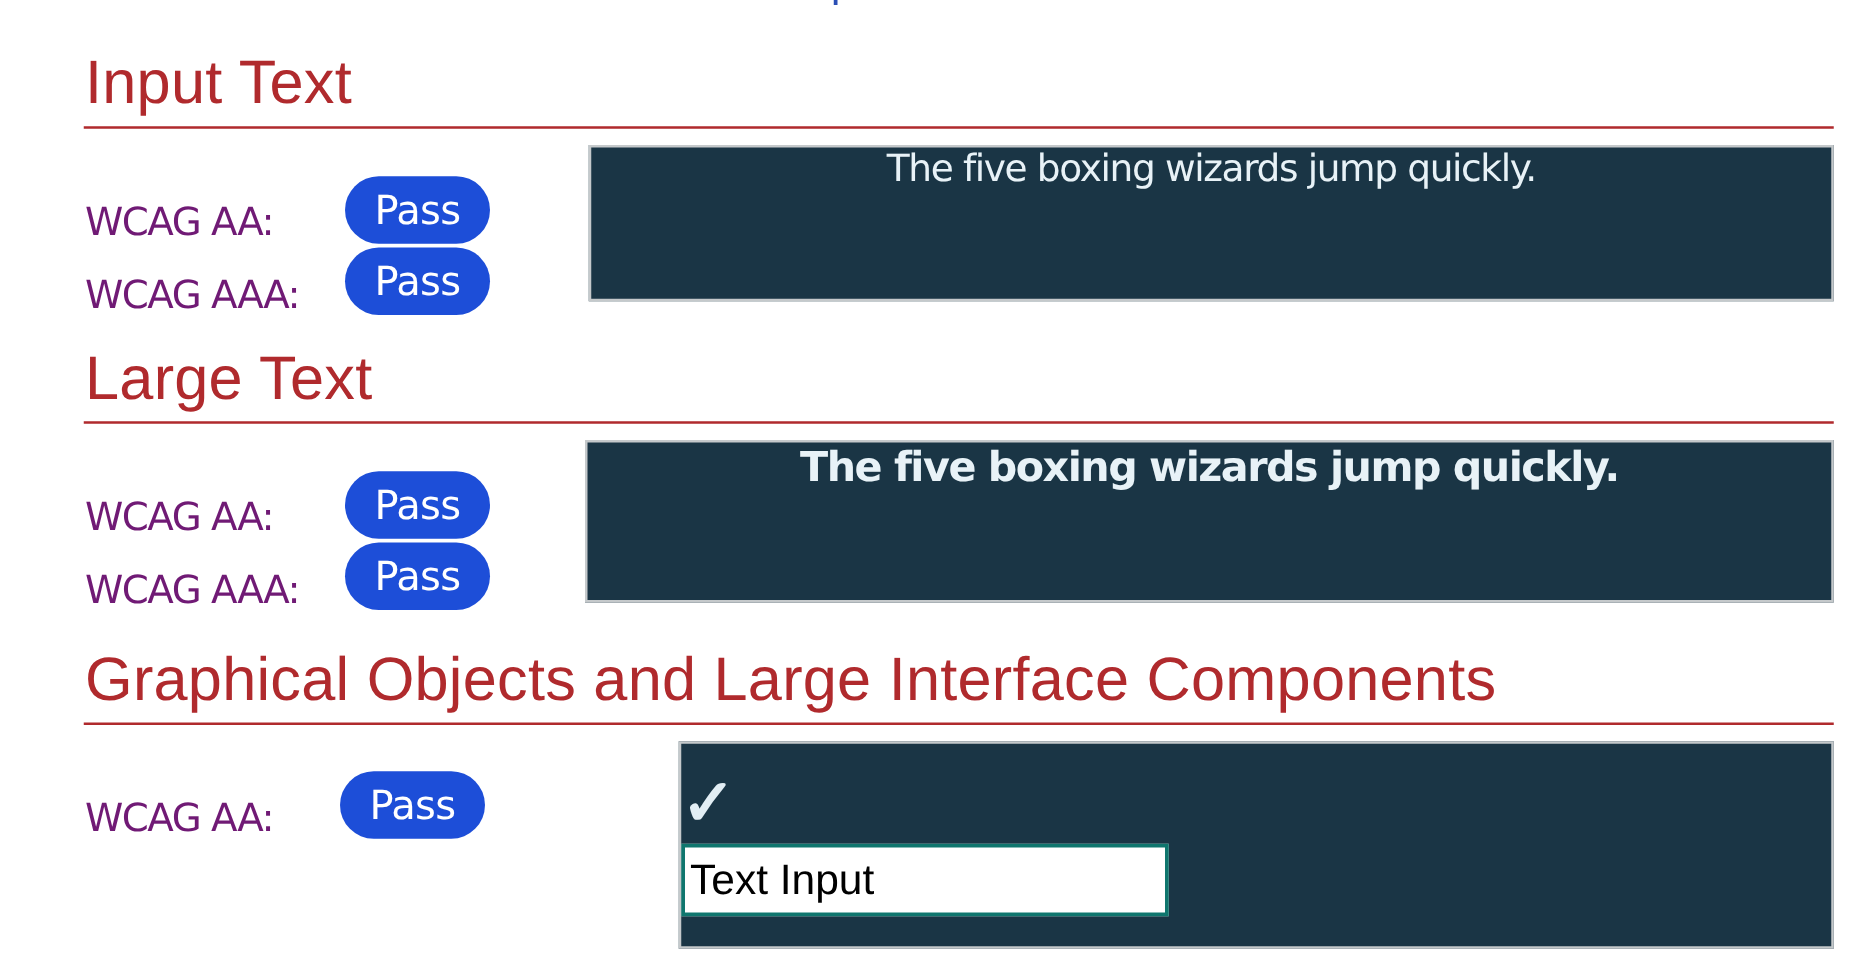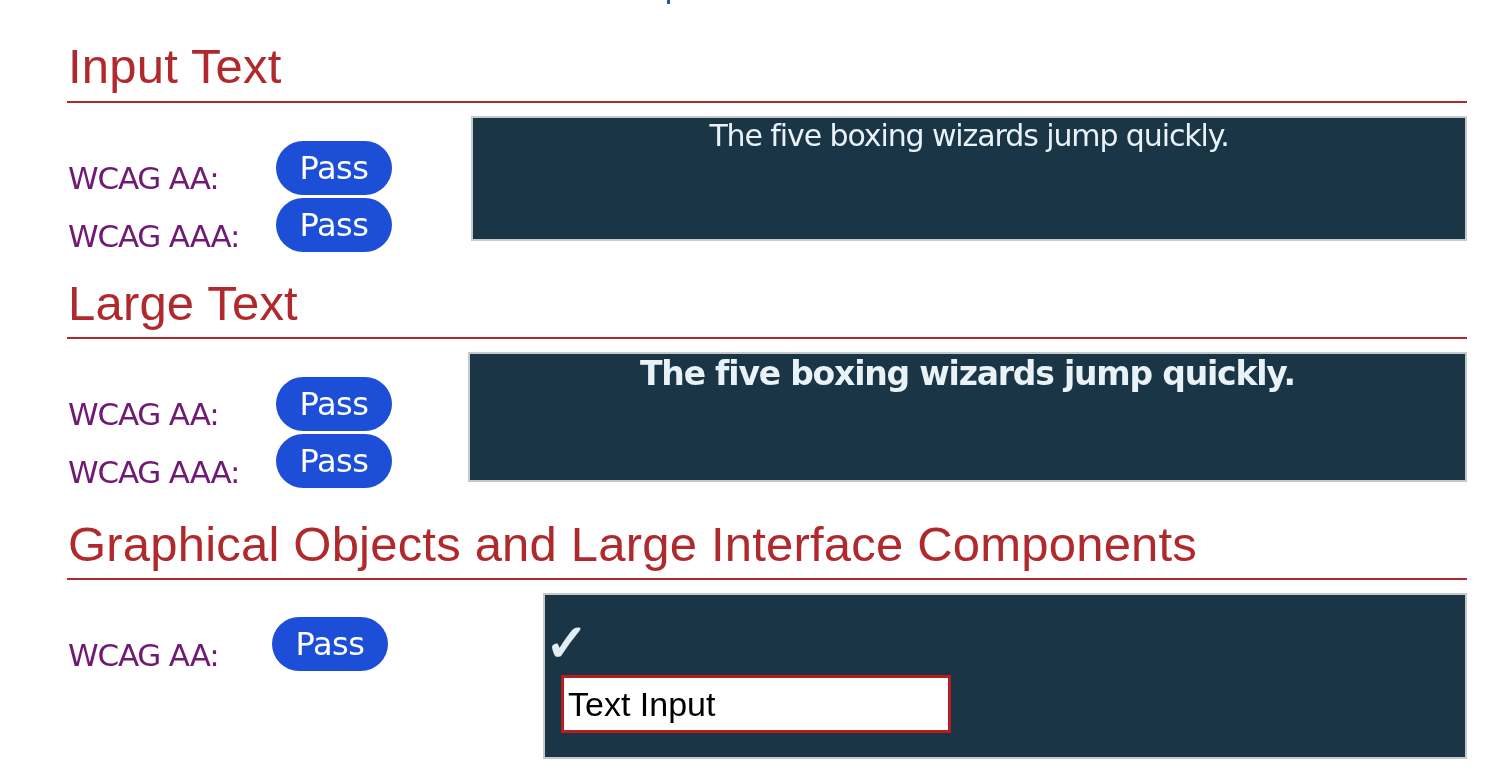--- a/index.html
+++ b/index.html
@@ -43,24 +43,23 @@
     .preview-text-large {
       font-family: "DejaVu Sans", sans-serif; font-weight: bold; font-size: 33px; letter-spacing: -1.2px;
     }
     .ui-preview { flex-direction: column; justify-content: flex-start; }
     .check-icon {
       margin-top: 22px; font-size: 52px; line-height: 1; color: #e2eef4; font-family: "DejaVu Serif", serif;
       font-weight: bold;
     }
     .text-input {
       margin-top: 6px; width: 390px; height: 58px; box-sizing: border-box;
-      border: 3px solid #b91c1c; background: #ffffff; color: #000000;
+      border: 3px solid #0f766e; background: #ffffff; color: #000000;
       font-family: "Liberation Sans", sans-serif; font-size: 34px; padding: 0 4px;
       outline: none;
-      margin-left: 16px;
     }
   </style>
 </head>
 <body>
 
 <div class="top-cut"></div>
 
 <section>
   <h2 class="section-title" style="top:42px;">Input Text</h2>
   <div class="rule" style="top:101px;"></div>

